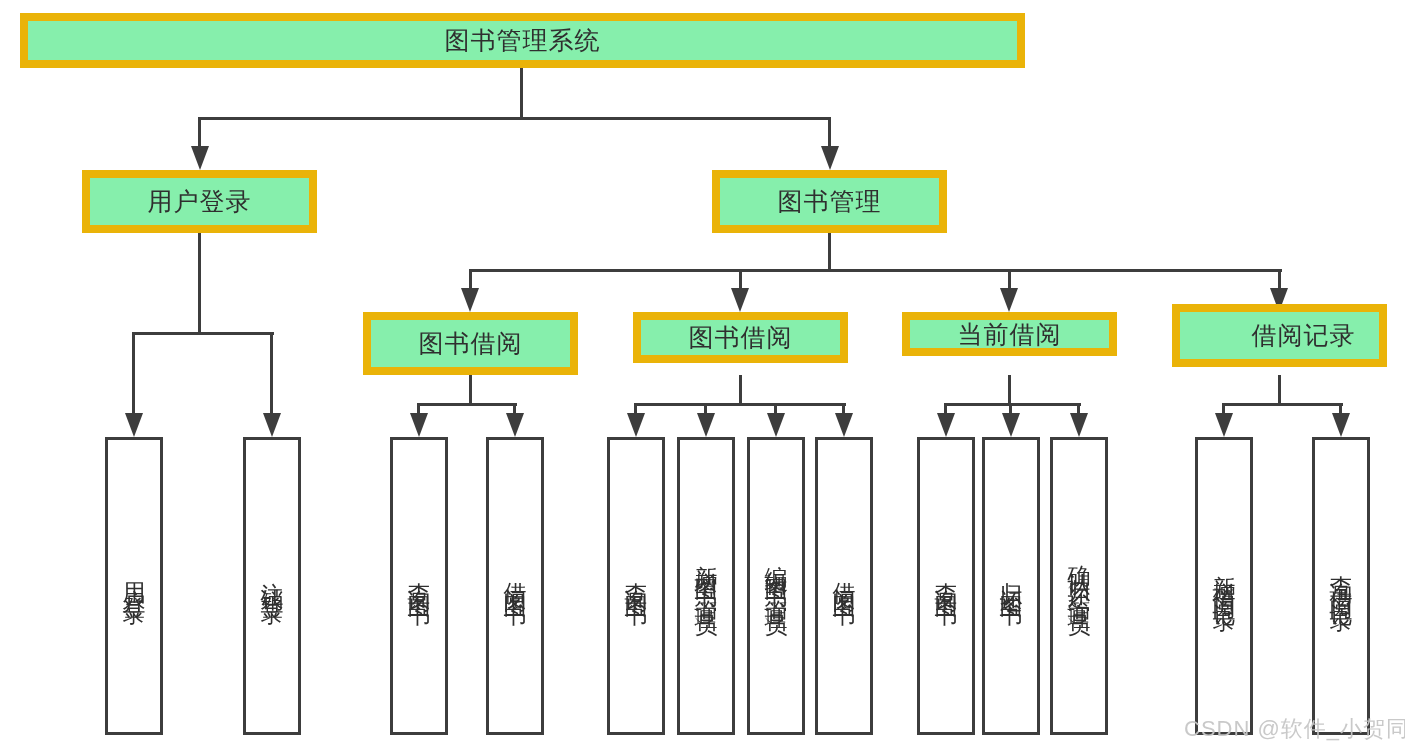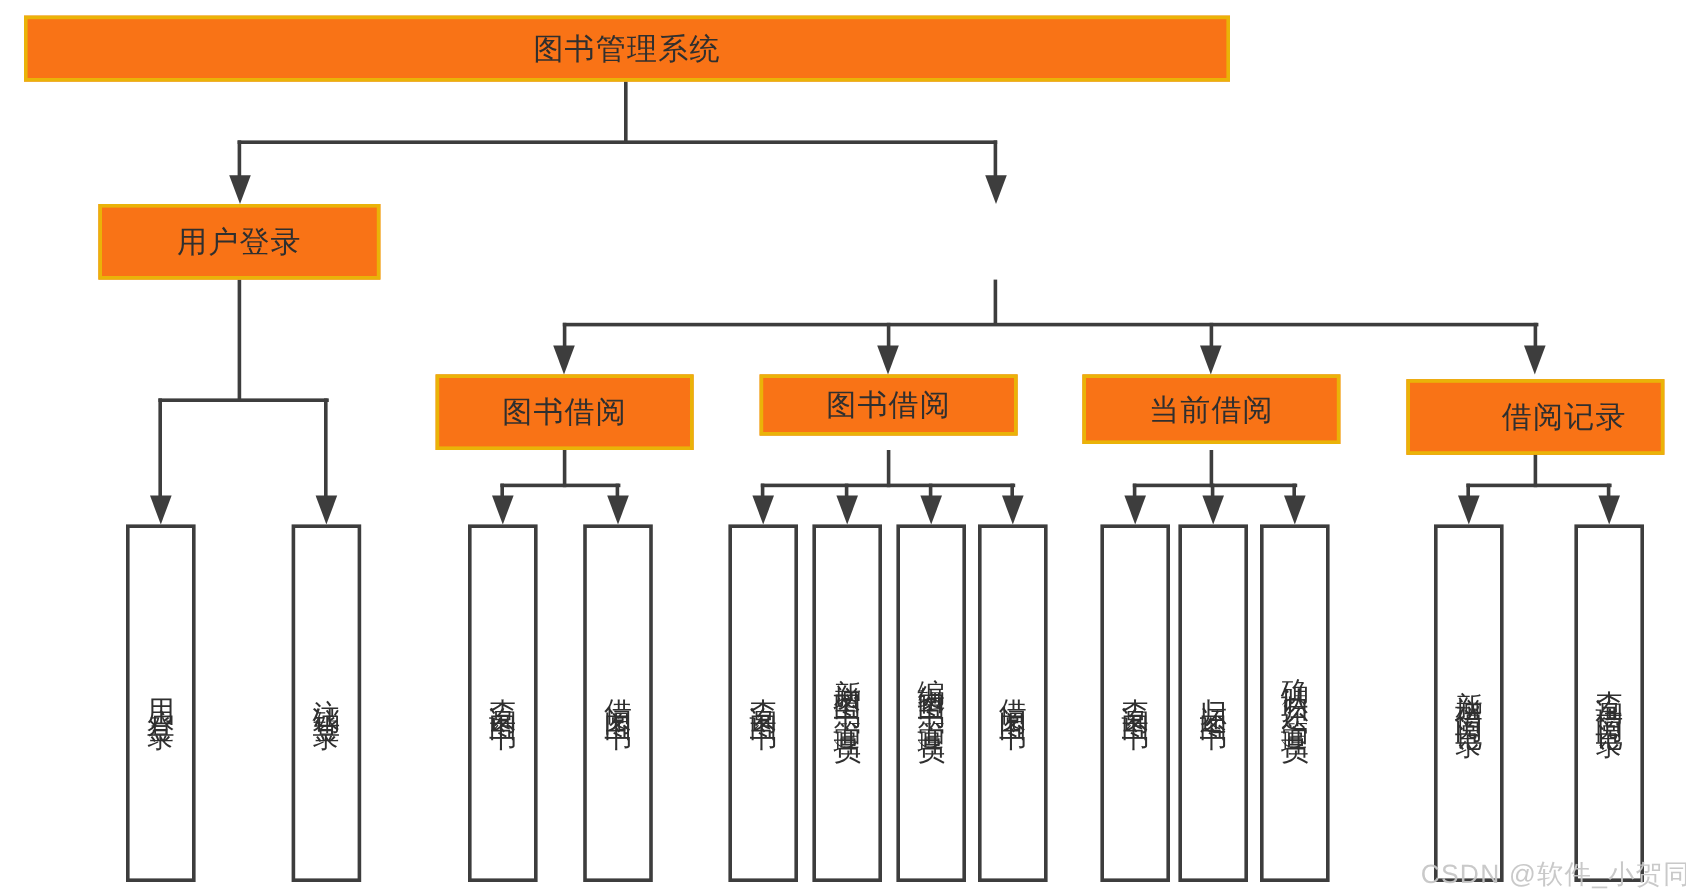--- a/index.html
+++ b/index.html
@@ -10,22 +10,22 @@
     position: relative;
     width: 1405px;
     height: 747px;
     background: #ffffff;
     overflow: hidden;
   }
 
   
   .hbox {
     position: absolute;
-    border: 3px solid #eab308;
-    background: #f97316;
+    border: 8px solid #eab308;
+    background: #86efac;
     display: flex;
     align-items: center;
     justify-content: center;
     font-size: 25px;
     color: #2f2f2f;
     letter-spacing: 1px;
     z-index: 2;
   }
 
   
@@ -93,20 +93,23 @@
   <div class="line" style="left:520px; top:68px;  width:3px;   height:51px;"></div>
   <div class="line" style="left:198px; top:117px; width:633px; height:3px;"></div>
   <div class="line" style="left:198px; top:117px; width:3px;   height:33px;"></div>
   <div class="arrow" style="left:191px; top:146px;"></div>
   <div class="line" style="left:828px; top:117px; width:3px;   height:33px;"></div>
   <div class="arrow" style="left:821px; top:146px;"></div>
 
   <div class="hbox" style="left:82px; top:170px; width:235px; height:63px;">
     <span>用户登录</span>
   </div>
+  <div class="hbox" style="left:712px; top:170px; width:235px; height:63px;">
+    <span>图书管理</span>
+  </div>
 
   <div class="line" style="left:198px; top:233px; width:3px;   height:101px;"></div>
   <div class="line" style="left:132px; top:332px; width:142px; height:3px;"></div>
   <div class="line" style="left:132px; top:332px; width:3px;   height:84px;"></div>
   <div class="arrow" style="left:125px; top:413px;"></div>
   <div class="line" style="left:270px; top:332px; width:3px;   height:84px;"></div>
   <div class="arrow" style="left:263px; top:413px;"></div>
 
   <div class="line" style="left:828px;  top:233px; width:3px;   height:38px;"></div>
   <div class="line" style="left:469px;  top:269px; width:813px; height:3px;"></div>
@@ -118,24 +121,24 @@
   <div class="arrow" style="left:1000px; top:288px;"></div>
   <div class="line" style="left:1278px; top:269px; width:3px;   height:22px;"></div>
   <div class="arrow" style="left:1270px; top:288px;"></div>
 
   <div class="hbox" style="left:363px; top:312px; width:215px; height:63px;">
     <span>图书借阅</span>
   </div>
   <div class="hbox" style="left:633px; top:312px; width:215px; height:51px;">
     <span>图书借阅</span>
   </div>
-  <div class="hbox" style="left:902px; top:312px; width:215px; height:58px;">
+  <div class="hbox" style="left:902px; top:312px; width:215px; height:44px;">
     <span>当前借阅</span>
   </div>
-  <div class="hbox" style="left:1172px; top:316px; width:215px; height:63px;padding-left:48px;">
+  <div class="hbox" style="left:1172px; top:304px; width:215px; height:63px;padding-left:48px;">
     <span>借阅记录</span>
   </div>
 
   <div class="line" style="left:469px; top:375px; width:3px;   height:31px;"></div>
   <div class="line" style="left:417px; top:403px; width:100px; height:3px;"></div>
   <div class="line" style="left:417px; top:403px; width:3px;   height:13px;"></div>
   <div class="arrow" style="left:410px; top:413px;"></div>
   <div class="line" style="left:513px; top:403px; width:3px;   height:13px;"></div>
   <div class="arrow" style="left:506px; top:413px;"></div>
 

